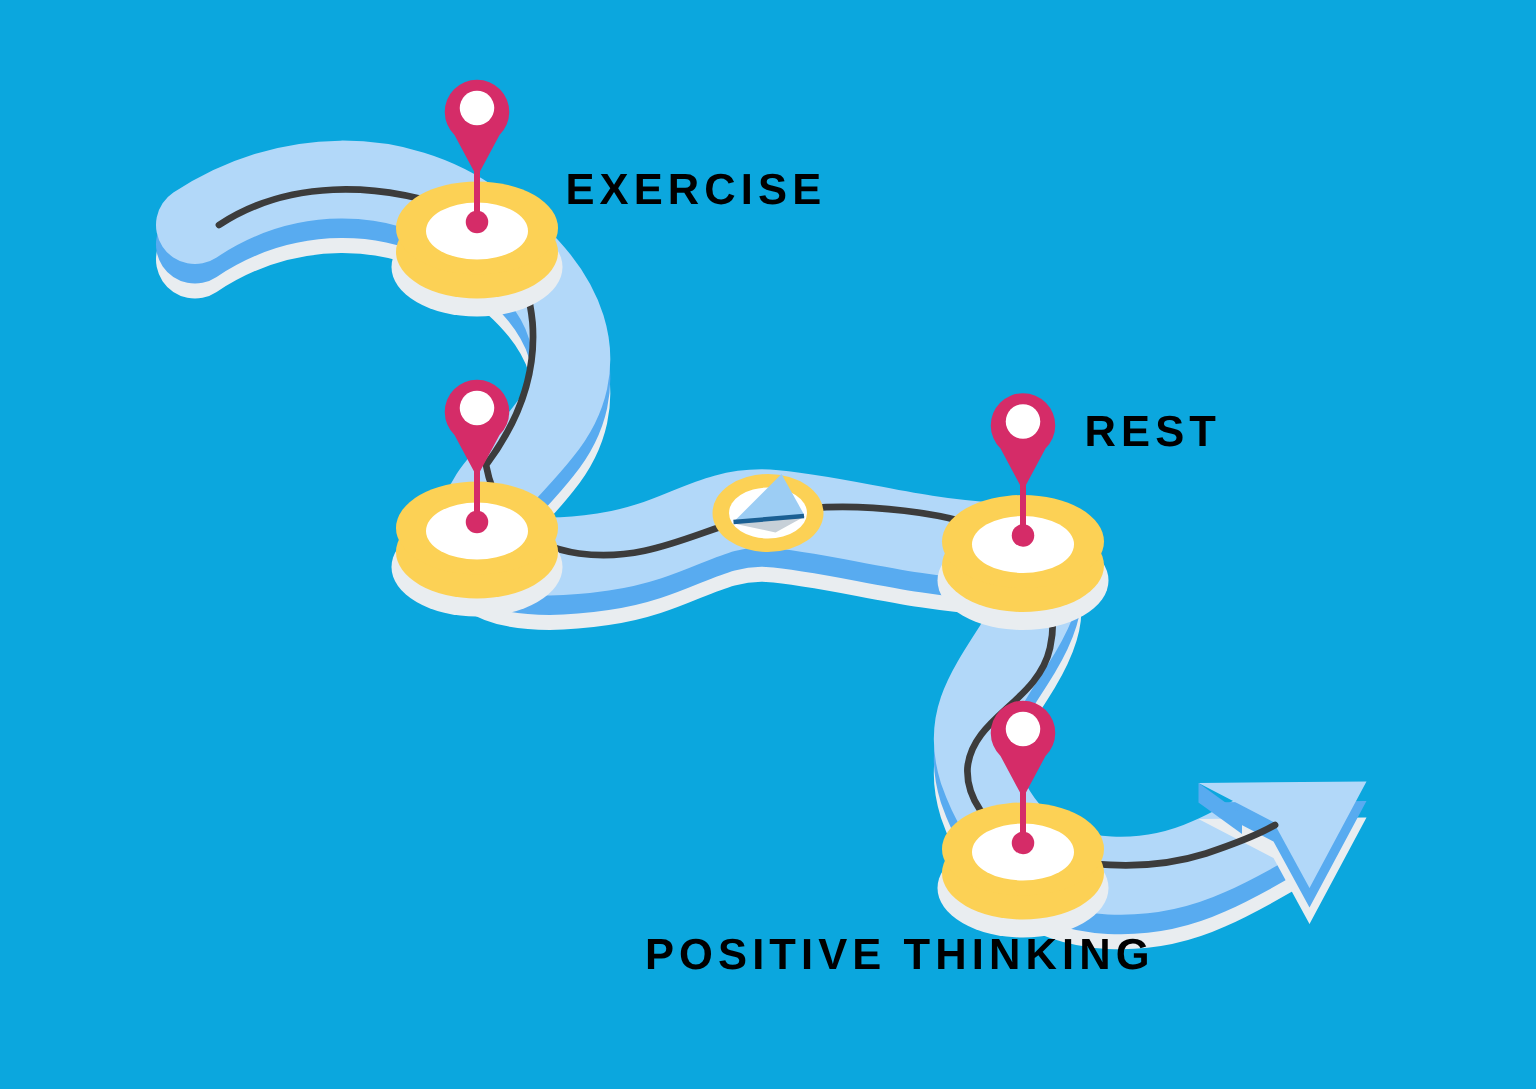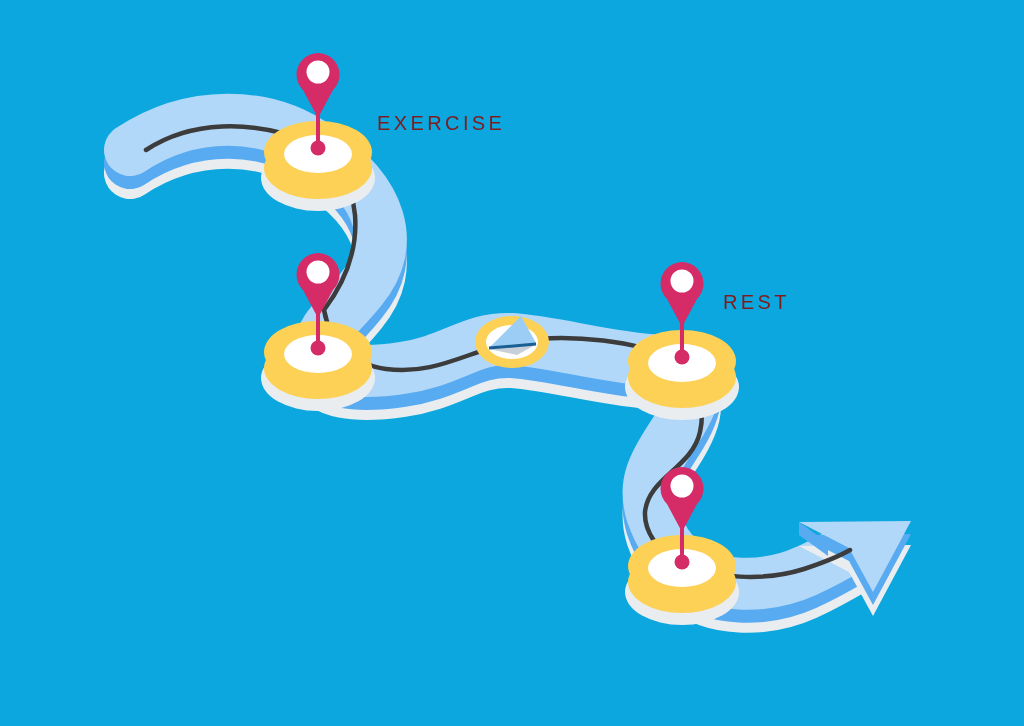--- a/index.html
+++ b/index.html
@@ -7,31 +7,31 @@
     position: relative;
     width: 1024px;
     height: 726px;
     background: #0ba7de;
     overflow: hidden;
     font-family: "Liberation Sans", sans-serif;
   }
   #roadmap-svg { position: absolute; left: 0; top: 0; }
   .milestone-label {
     position: absolute;
-    color: #7f1d1d;
-    font-size: 20px;
-    font-weight: 400;
+    color: #000000;
+    font-size: 29px;
+    font-weight: 700;
     letter-spacing: 3.4px;
     line-height: 1;
     white-space: nowrap;
     user-select: none;
   }
   #label-exercise  { left: 377px; top: 113px; }
   #label-nutrition { left: 119px; top: 395px; }
-  #label-rest      { left: 723px; top: 292px; }
+  #label-rest      { left: 723px; top: 274px; }
   #label-positive  { left: 430px; top: 623px; }
 </style>
 </head>
 <body>
 
 <div id="canvas">
 
   <svg id="roadmap-svg" width="1024" height="726" viewBox="0 0 1024 726" xmlns="http://www.w3.org/2000/svg">
 
     <defs>
@@ -118,14 +118,15 @@
     <use href="#marker-shape" transform="translate(682,566)"></use>
 
     <use href="#pin-shape" transform="translate(318,152)"></use>
     <use href="#pin-shape" transform="translate(318,352)"></use>
     <use href="#pin-shape" transform="translate(682,361)"></use>
     <use href="#pin-shape" transform="translate(682,566)"></use>
   </svg>
 
   <div id="label-exercise" class="milestone-label">EXERCISE</div>
   <div id="label-rest" class="milestone-label">REST</div>
+  <div id="label-positive" class="milestone-label">POSITIVE THINKING</div>
 
 </div>
 
 </body></html>

